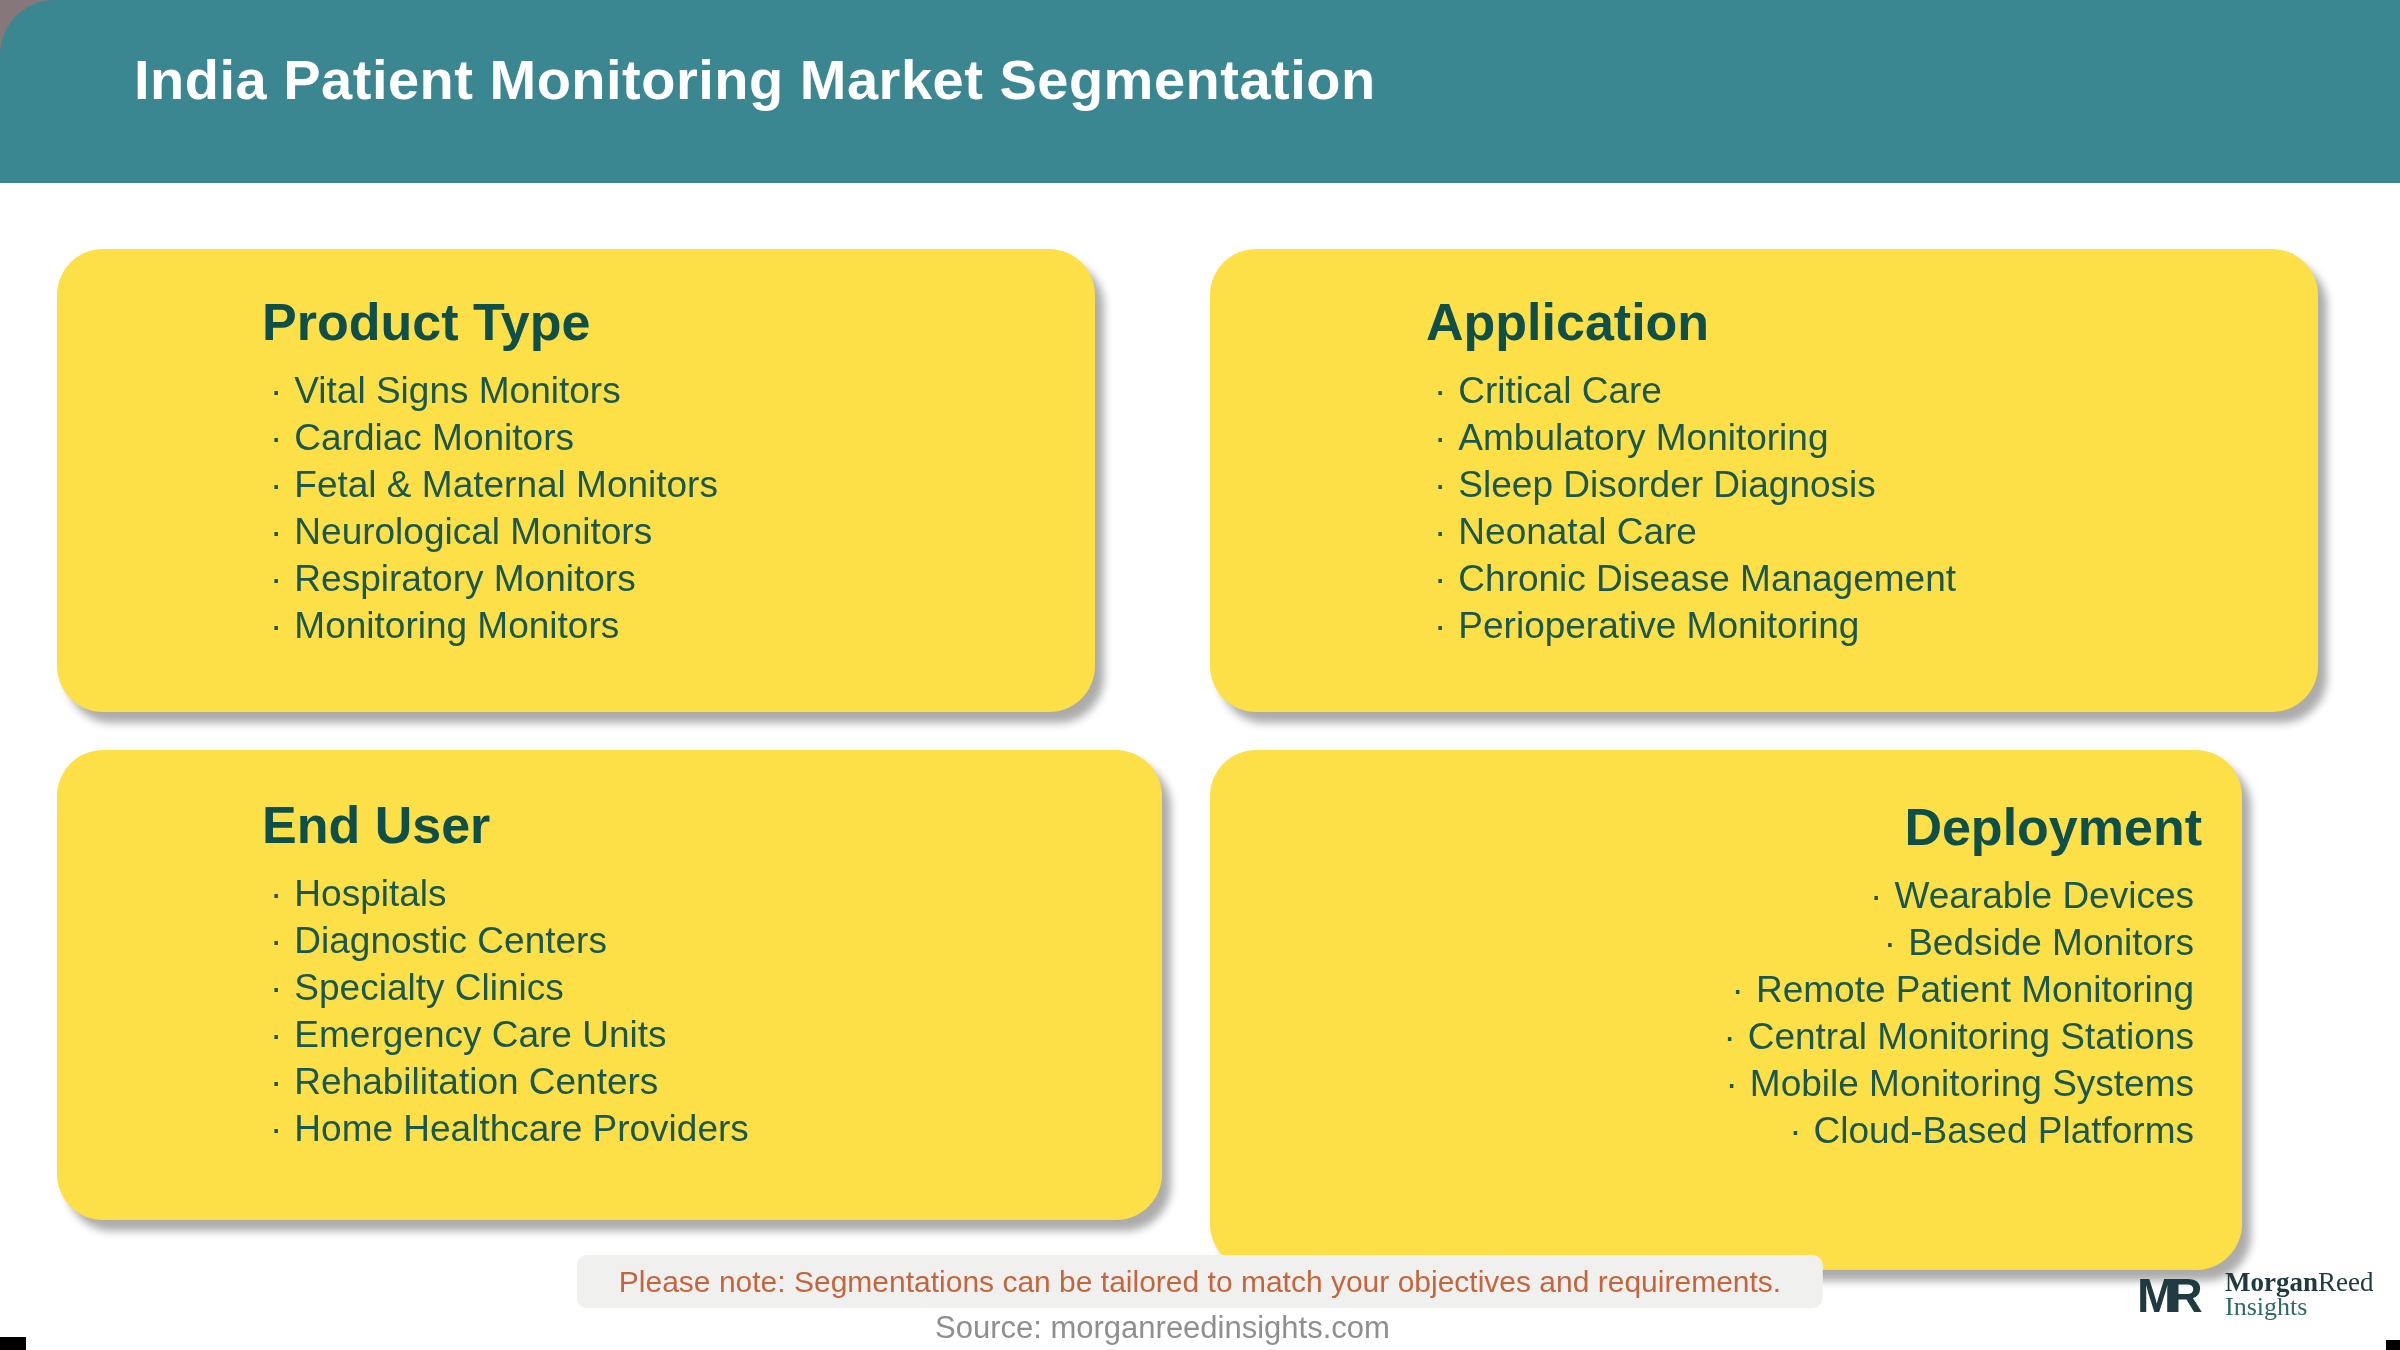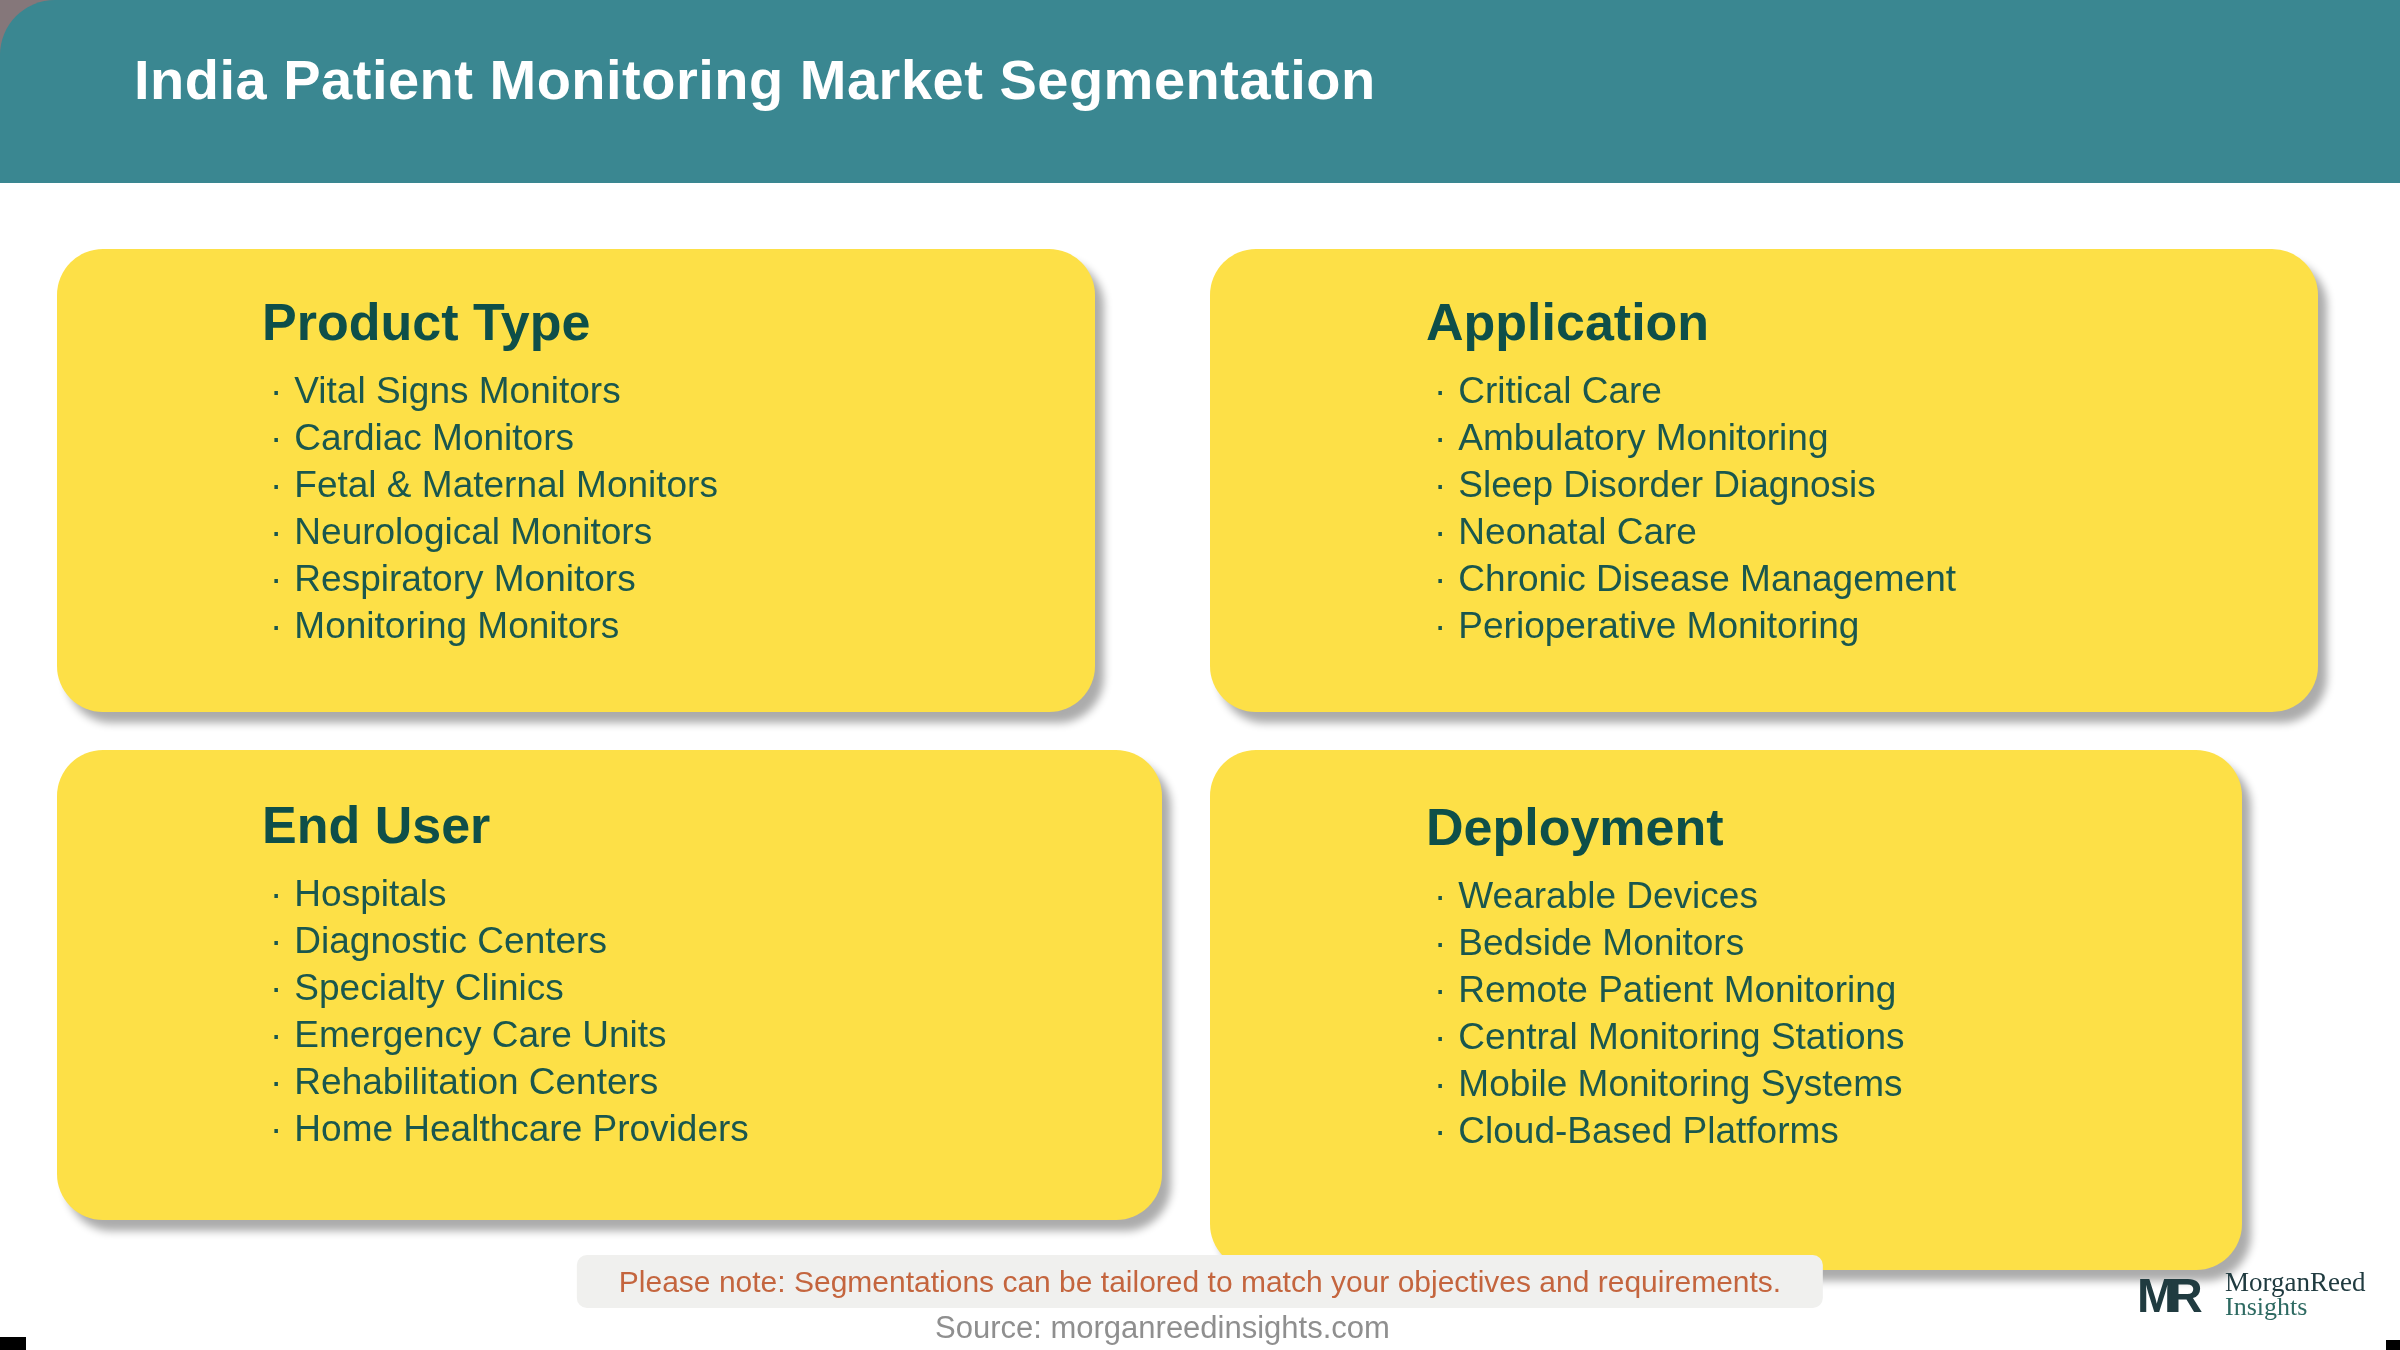--- a/index.html
+++ b/index.html
@@ -32,21 +32,21 @@
     position:absolute;
     background:#fde047;
     border-radius:46px;
     box-shadow:9px 11px 9px rgba(0,0,0,0.33);
     box-sizing:border-box;
     z-index:1;
   }
   .card-1{left:57px;top:249px;width:1038px;height:463px;padding:42px 40px 0 205px;}
   .card-2{left:1210px;top:249px;width:1108px;height:463px;padding:42px 40px 0 216px;}
   .card-3{left:57px;top:750px;width:1105px;height:470px;padding:44px 40px 0 205px;}
-  .card-4{left:1210px;top:750px;width:1032px;height:520px;padding:46px 40px 0 216px;}
+  .card-4{left:1210px;top:750px;width:1032px;height:520px;padding:46px 40px 0 216px;text-align:right;}
   .card-title{
     font-size:52px;font-weight:700;color:#0E4F49;
     line-height:62px;margin:0 0 14px 0;white-space:nowrap;
   }
   .card-list{
     list-style:none;margin:8px;padding:0;
   }
   .card-list li{
     font-size:37px;line-height:47px;color:#1A574E;
     white-space:nowrap;
@@ -73,21 +73,21 @@
   .logo{
     position:absolute;left:2140px;top:1270px;
     display:flex;align-items:center;gap:11px;z-index:1;
   }
   .logo-mark{width:74px;height:48px;display:block;}
   .logo-text{display:flex;flex-direction:column;justify-content:center;}
   .logo-name{
     font-family:"Liberation Serif", serif;
     font-size:27px;line-height:24px;color:#203B40;white-space:nowrap;
   }
-  .logo-name .bold{font-weight:400;margin-top:23px;}
+  .logo-name .bold{font-weight:700;margin-top:23px;}
   .logo-tagline{
     font-family:"Liberation Serif", serif;
     font-size:26px;line-height:25px;color:#2E6A62;white-space:nowrap;
   }
   
   .mark-bl{position:absolute;left:0;top:1337px;width:26px;height:13px;background:#000;z-index:2;}
   .mark-br{position:absolute;left:2386px;top:1340px;width:14px;height:10px;background:#000;z-index:2;}
 </style>
 </head>
 <body>

